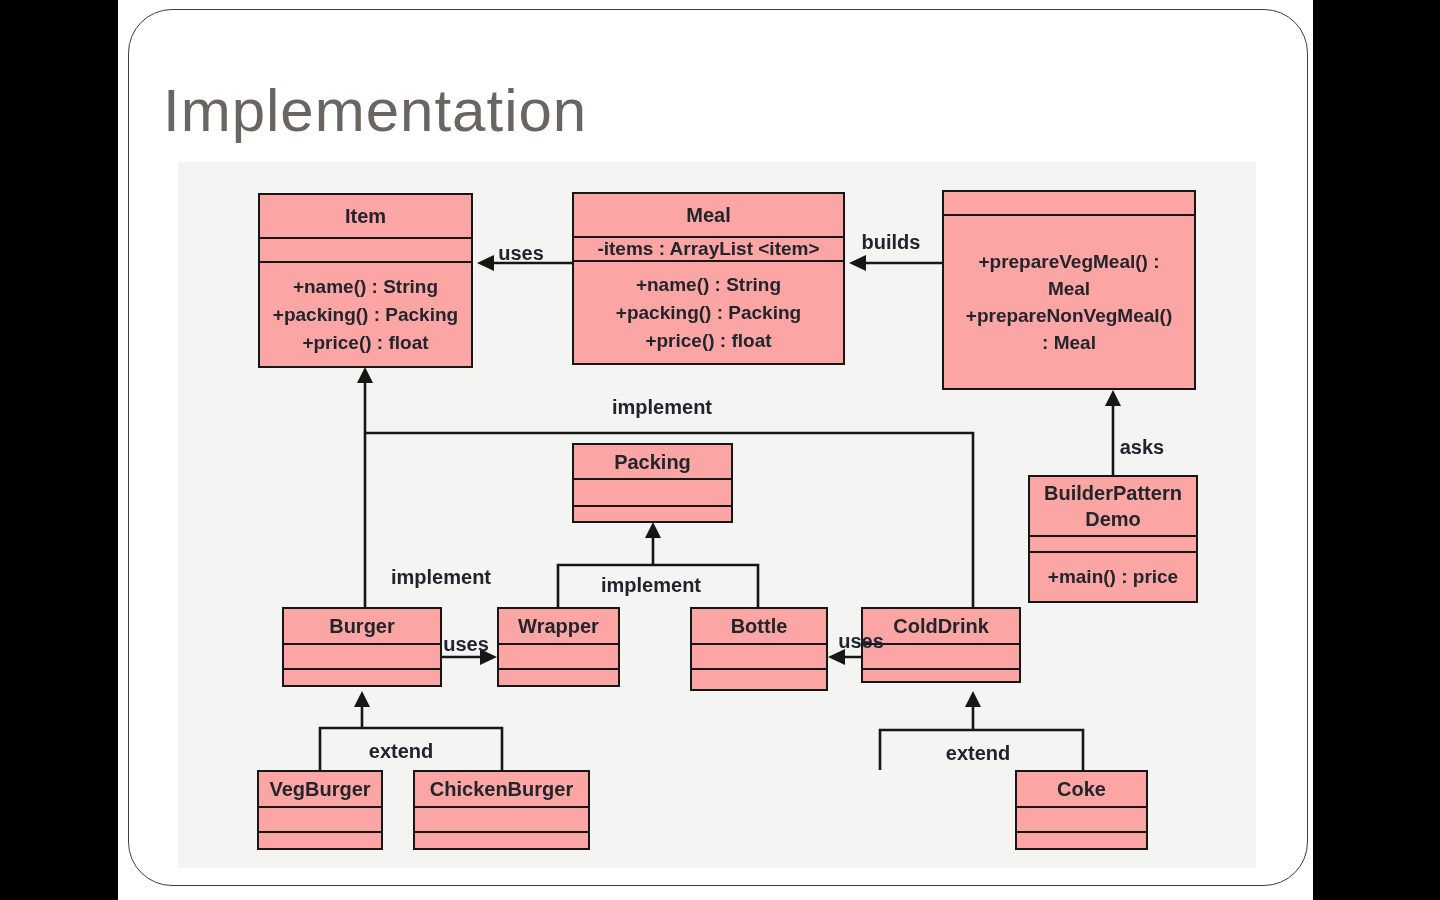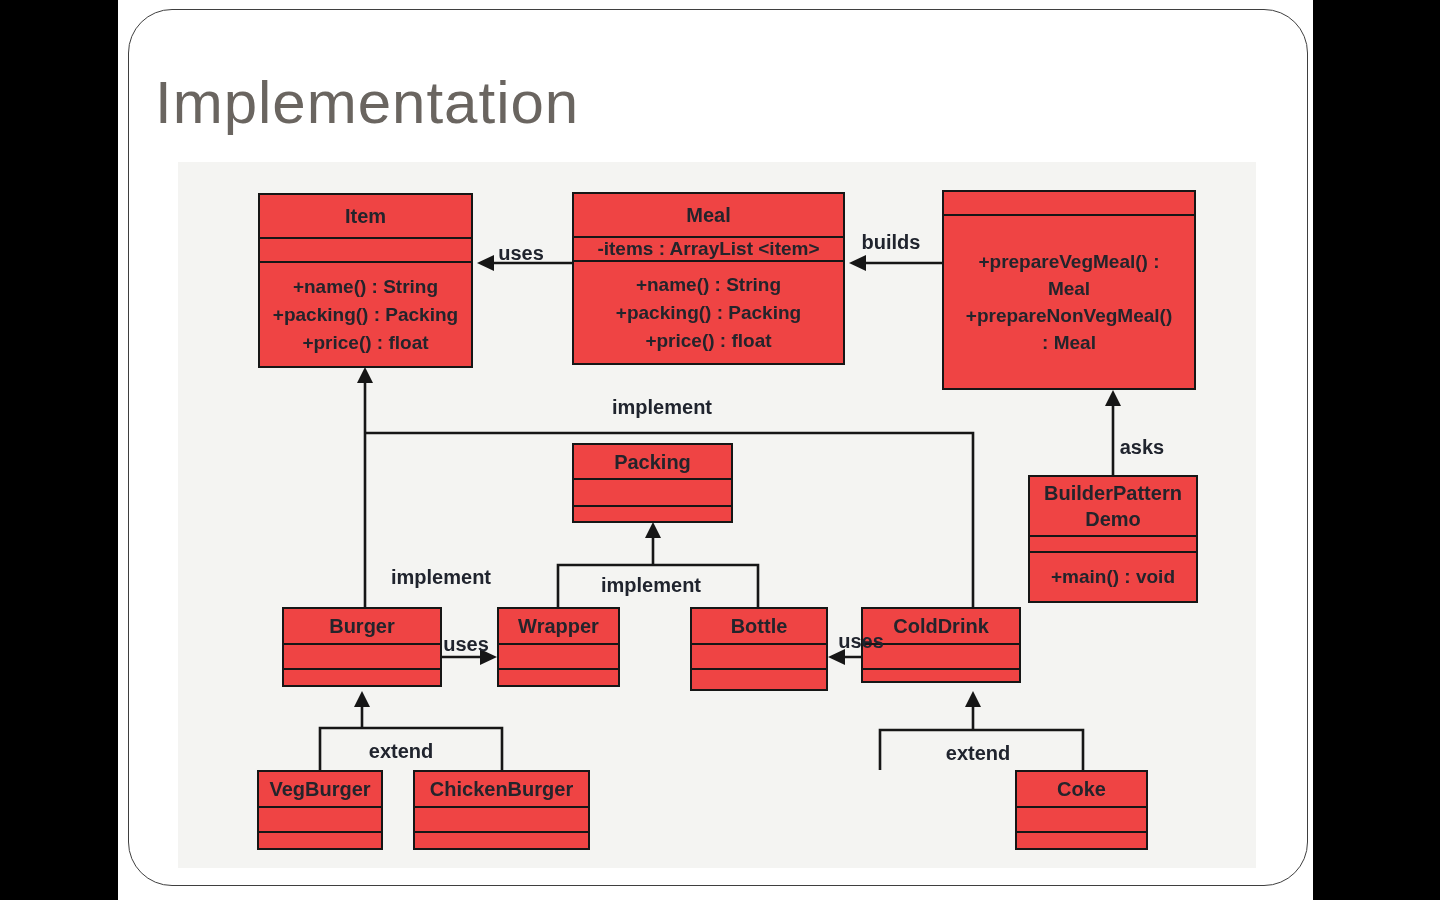--- a/index.html
+++ b/index.html
@@ -8,32 +8,32 @@
   #root{position:relative;width:1440px;height:900px;}
 
   .letterbox{position:absolute;top:0;height:900px;background:#000000;}
   .letterbox.left{left:0;width:118px;}
   .letterbox.right{left:1313px;width:127px;}
 
   .slide{position:absolute;left:118px;top:0;width:1195px;height:900px;background:#ffffff;}
   .frame{position:absolute;left:128px;top:9px;width:1180px;height:877px;
          border:1.5px solid #3f3f3f;border-radius:44px;box-sizing:border-box;}
 
-  .slide-title{position:absolute;left:155px;top:68px;margin:0;
+  .slide-title{position:absolute;left:155px;top:68px;margin:8px;
          font-family:"Liberation Sans",sans-serif;font-weight:400;
          font-size:60px;color:#6a6560;letter-spacing:1px;}
 
   .diagram-bg{position:absolute;left:178px;top:162px;width:1078px;height:706px;
          background:#f4f4f2;}
 
   svg.edges{position:absolute;left:0;top:0;width:1440px;height:900px;pointer-events:none;}
   svg.edges path{stroke:#161616;stroke-width:2.6;fill:none;}
   svg.edges polygon{fill:#161616;stroke:none;}
 
-  .uml-box{position:absolute;background:#ef4444;border:2px solid #161616;
+  .uml-box{position:absolute;background:#fca5a5;border:2px solid #161616;
          box-sizing:border-box;display:flex;flex-direction:column;color:#24242b;}
   .cmp{flex:0 0 auto;}
   .cmp.title{border-bottom:2px solid #161616;display:flex;align-items:center;justify-content:center;
          font-weight:bold;font-size:20px;line-height:26px;text-align:center;white-space:pre-line;}
   .cmp.attrs{border-bottom:2px solid #161616;display:flex;align-items:center;justify-content:center;
          font-weight:bold;font-size:19px;white-space:nowrap;}
   .cmp.methods{flex:1 1 auto;display:flex;flex-direction:column;align-items:center;justify-content:center;
          font-weight:bold;font-size:19px;line-height:28px;text-align:center;white-space:pre-line;border-radius:31px;}
   .cmp.methods.tight{line-height:27px;}
   .cmp.bottom{flex:1 1 auto;}
@@ -135,21 +135,21 @@
     <div class="cmp title" style="height:33px">Packing</div>
     <div class="cmp attrs" style="height:25px"></div>
     <div class="cmp bottom"></div>
   </div>
 
   <div class="uml-box" style="left:1028px;top:475px;width:170px;height:128px">
     <div class="cmp title" style="height:58px">BuilderPattern
 Demo</div>
     <div class="cmp attrs" style="height:14px"></div>
     <div class="cmp methods">
-      <div>+main() : void</div>
+      <div>+main() : price</div>
     </div>
   </div>
 
   <div class="uml-box" style="left:282px;top:607px;width:160px;height:80px">
     <div class="cmp title" style="height:34px">Burger</div>
     <div class="cmp attrs" style="height:23px"></div>
     <div class="cmp bottom"></div>
   </div>
 
   <div class="uml-box" style="left:497px;top:607px;width:123px;height:80px">

